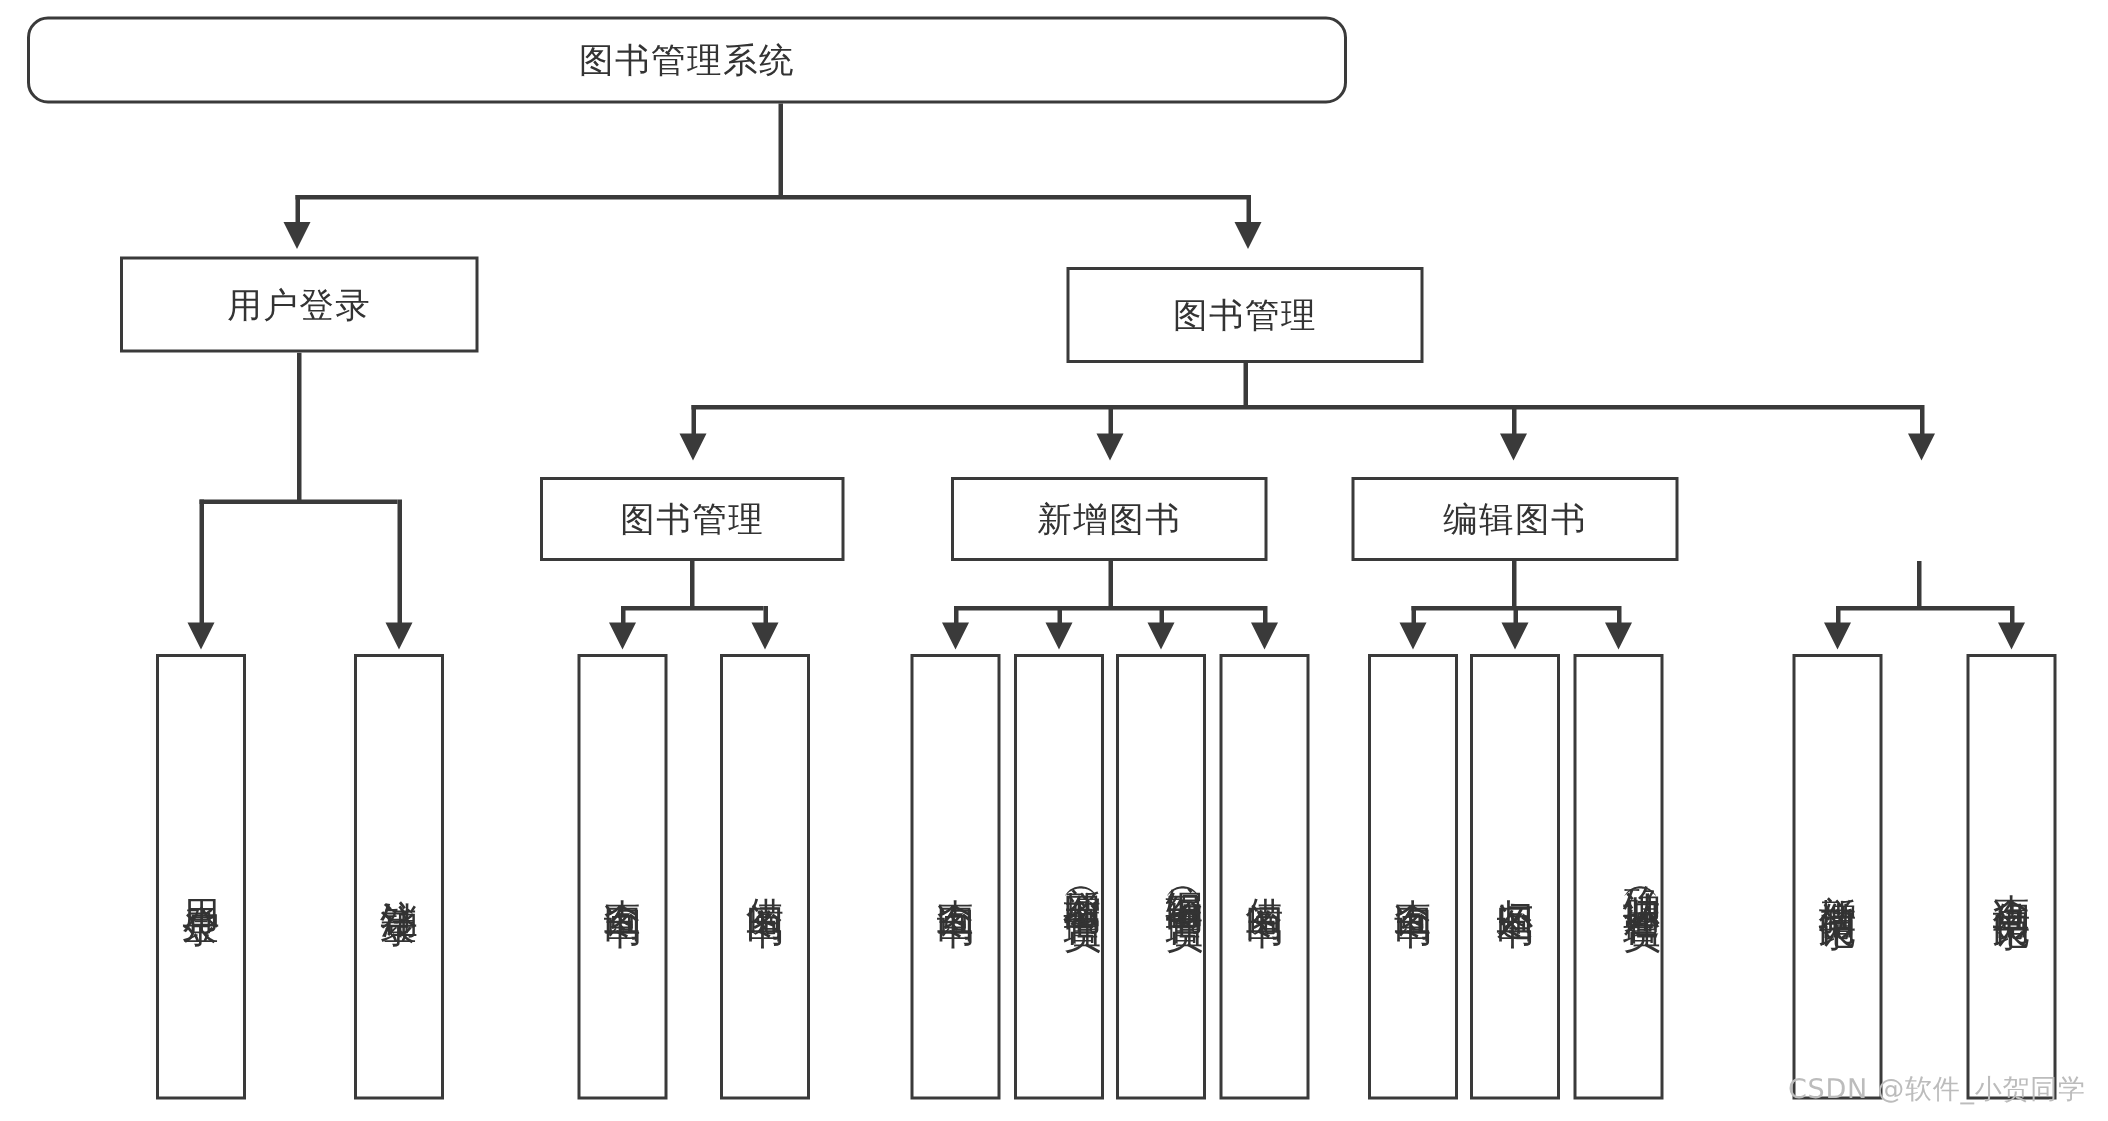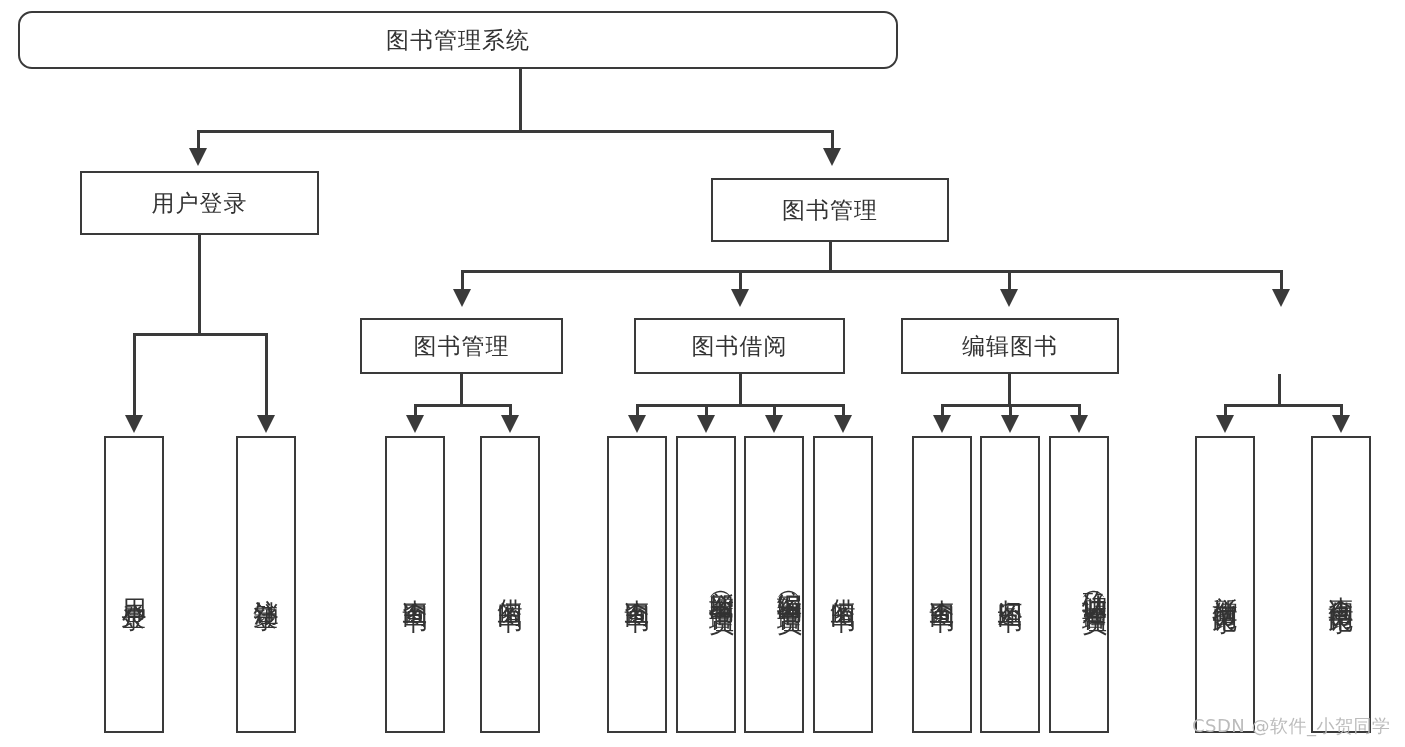--- a/index.html
+++ b/index.html
@@ -125,21 +125,21 @@
   <div class="linev" style="left:1008px; top:270px; height:22px;"></div>
   <div class="arrow" style="left:1000px; top:289px;"></div>
 
   <div class="linev" style="left:1280px; top:270px; height:22px;"></div>
   <div class="arrow" style="left:1272px; top:289px;"></div>
 
   <div class="node h" style="left:360px; top:318px; width:203px; height:56px;">
     <span class="node-label">图书管理</span>
   </div>
   <div class="node h" style="left:634px; top:318px; width:211px; height:56px;">
-    <span class="node-label">图书借阅</span>
+    <span class="node-label">新增图书</span>
   </div>
   <div class="node h" style="left:901px; top:318px; width:218px; height:56px;">
     <span class="node-label">编辑图书</span>
   </div>
 
   <div class="linev" style="left:460px; top:374px; height:32px;"></div>
   <div class="lineh" style="left:414px; top:404px; width:95px;"></div>
   <div class="linev" style="left:414px; top:404px; height:14px;"></div>
   <div class="arrow" style="left:406px; top:415px;"></div>
   <div class="linev" style="left:509px; top:404px; height:14px;"></div>

